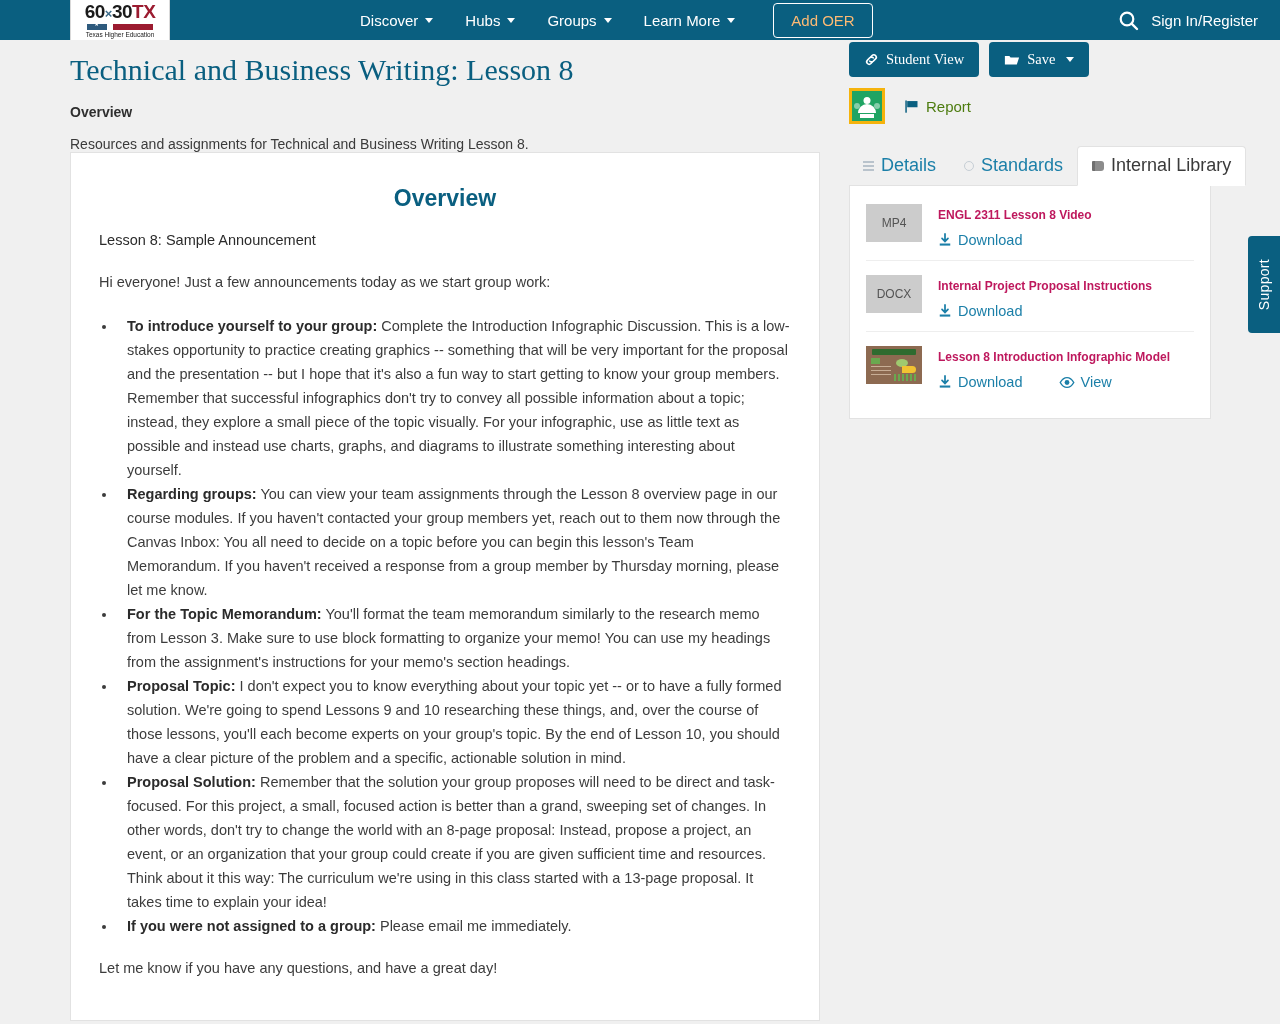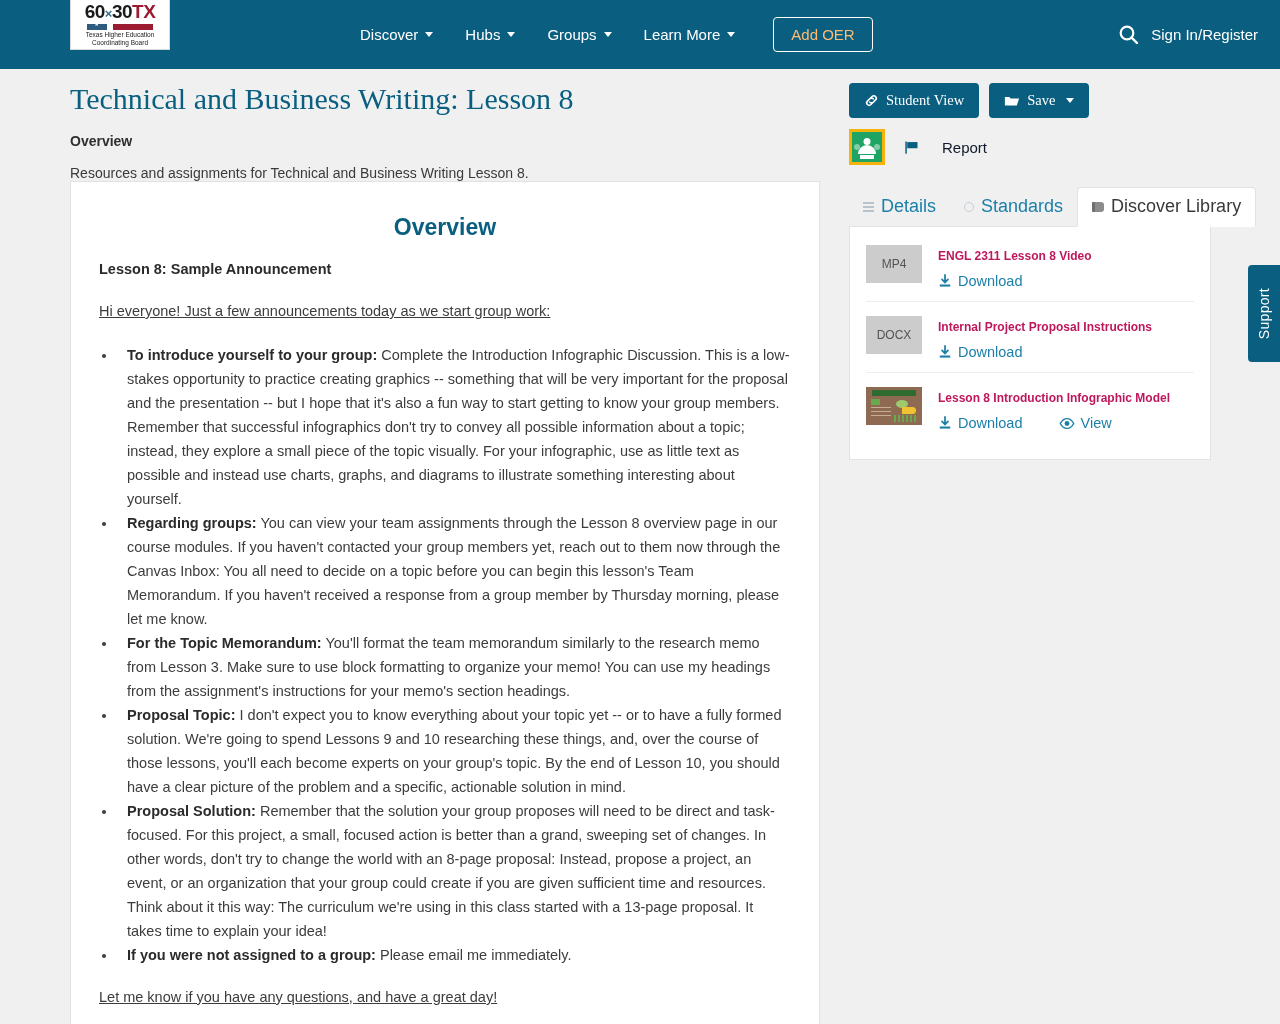--- a/index.html
+++ b/index.html
@@ -6,21 +6,21 @@
   html, body {
     width: 1280px;
     height: 1024px;
     overflow: hidden;
     background: #f0f0f0;
     font-family: "Liberation Sans", sans-serif;
   }
 
   
   .topnav {
-    height: 69px;
+    height: 40px;
     background: #0a5f80;
     display: flex;
     align-items: center;
     position: relative;
   }
   .logo {
     position: absolute;
     left: 70px;
     top: -2px;
     width: 100px;
@@ -149,49 +149,48 @@
   }
   .doc-h1 {
     text-align: center;
     color: #0a5f80;
     font-size: 23px;
     font-weight: bold;
     margin: 10px 0 20px 0;
   }
   .doc-strong-head {
     font-size: 14.5px;
-    font-weight: bold;
+    font-weight: normal;
     color: #2b2b2b;
     margin-bottom: 22px;
   }
   .doc-p {
     font-size: 14.5px;
     color: #3c3c3c;
     line-height: 24px;
     margin-bottom: 20px;
-    text-decoration: underline;
   }
   .doc-list {
     margin: 0 0 18px 18px;
     padding: 0;
   }
   .doc-list li {
     font-size: 14.5px;
     color: #3c3c3c;
     line-height: 24px;
     margin-bottom: 0px;
     padding-left: 10px;
   }
   .doc-list li b { color: #2b2b2b; }
 
   
   .right-col {
     position: absolute;
     left: 849px;
-    top: 14px;
+    top: 2px;
     width: 362px;
   }
   .btn-row { display: flex; gap: 10px; margin-bottom: 11px; }
   .btn {
     background: #0a5f80;
     color: #ffffff;
     border: none;
     border-radius: 4px;
     font-size: 14.5px;
     padding: 9px 15px;
@@ -234,26 +233,26 @@
   .gclass .g-s1, .gclass .g-s2 {
     position: absolute; top: 12px; width: 6px; height: 6px;
     border-radius: 50%; background: rgba(255,255,255,0.45);
   }
   .gclass .g-s1 { left: 2px; } .gclass .g-s2 { right: 2px; }
   .gclass .g-bar {
     position: absolute; left: 50%; bottom: 3px; transform: translateX(-50%);
     width: 14px; height: 4px; background: #ffffff;
   }
   .report-link {
-    color: #0f172a;
+    color: #4d7c0f;
     font-size: 15px;
     cursor: pointer;
     display: flex;
     align-items: center;
-    gap: 23px;
+    gap: 7px;
     white-space: nowrap;
   }
 
   .tabs { display: flex; align-items: flex-end; }
   .tab {
     display: flex;
     align-items: center;
     gap: 7px;
     font-size: 18px;
     color: #1b7fa8;
@@ -478,21 +477,21 @@
       <div class="tab">
         <span class="tab-lines"></span>
         <span>Details</span>
       </div>
       <div class="tab">
         <span class="tab-circle"></span>
         <span>Standards</span>
       </div>
       <div class="tab active">
         <span class="tab-book"></span>
-        <span>Discover Library</span>
+        <span>Internal Library</span>
       </div>
     </div>
 
     <div class="res-card">
 
       <div class="res-item">
         <div class="res-thumb">MP4</div>
         <div class="res-body">
           <div class="res-title">ENGL 2311 Lesson 8 Video</div>
           <div class="res-actions">

